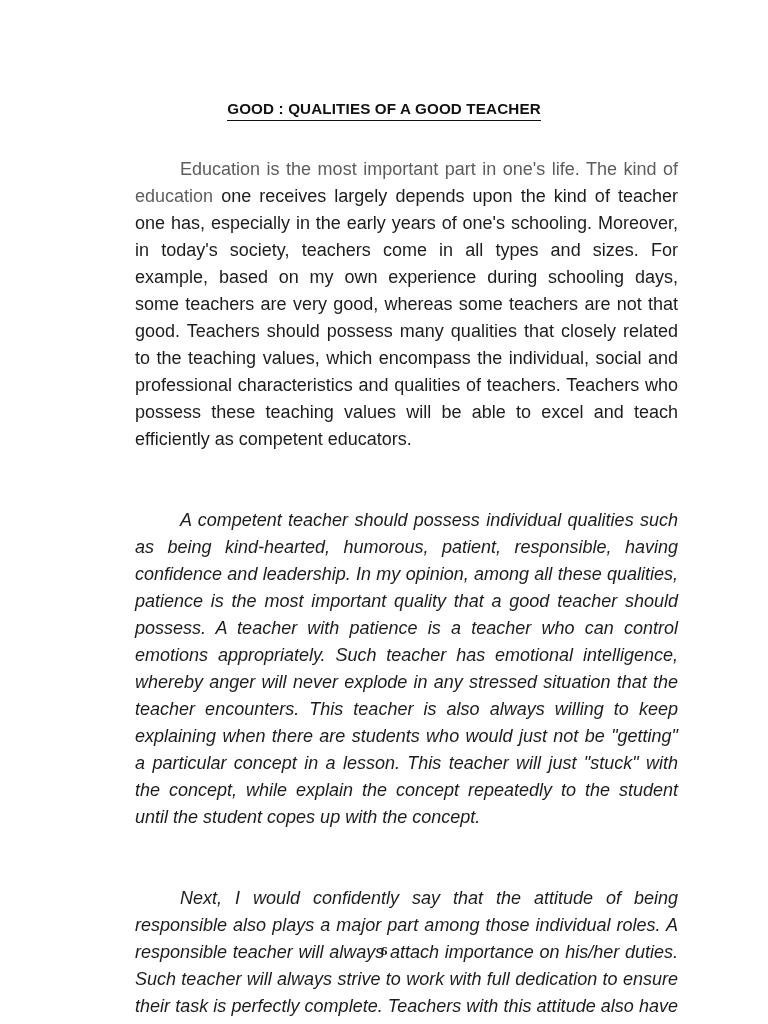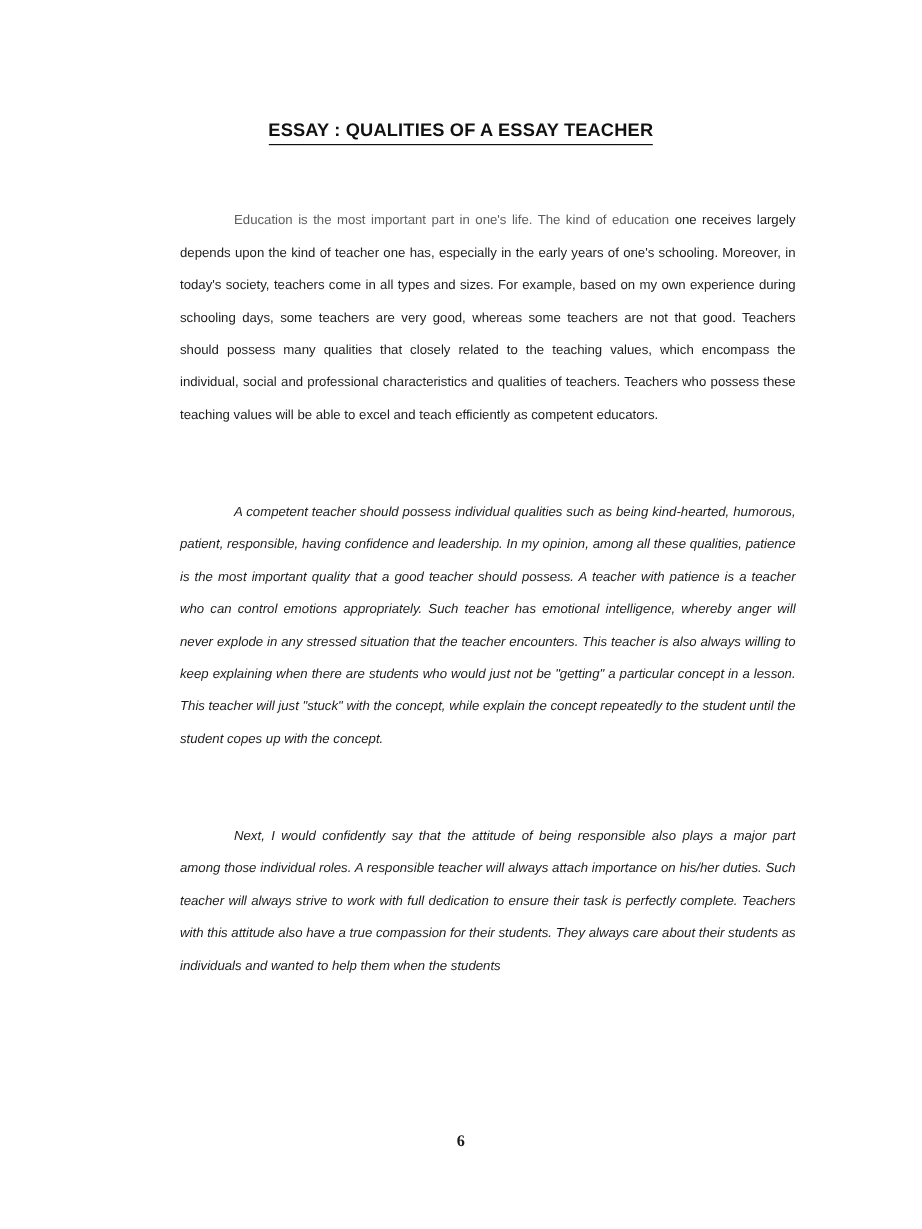--- a/index.html
+++ b/index.html
@@ -44,27 +44,27 @@
 
   
   #body-block {
     position: absolute;
     left: 134px;
     top: 155px;
     width: 545px;
   }
 
   .para {
-    font-size: 11px;
+    font-size: 18px;
     line-height: 27px;
     color: #1c1c1c;
     text-align: justify;
     text-justify: inter-word;
     text-indent: 45px;
-    margin: 16px;
+    margin: 1px;
     -webkit-font-smoothing: antialiased;
   }
 
   .para.gap {
     margin-top: 54px;
     font-style: italic;
   }
 
   
   .para.faded-lead {
@@ -92,21 +92,21 @@
     font-weight: bold;
     color: #1c1c1c;
   }
 </style>
 </head>
 <body>
 
 <div id="page">
 
   <h1 id="doc-title">
-    <span class="title-inner">ESSAY : QUALITIES OF A ESSAY TEACHER</span>
+    <span class="title-inner">GOOD : QUALITIES OF A GOOD TEACHER</span>
   </h1>
 
   <div id="body-block">
 
     <p class="para faded-lead" id="para-1"><span class="ink-light">Education is the most important part in one's life. The kind of education</span><span> one receives largely depends upon the kind of teacher one has, especially in the early years of one's schooling. Moreover, in today's society, teachers come in all types and sizes. For example, based on my own experience during schooling days, some teachers are very good, whereas some teachers are not that good. Teachers should possess many qualities that closely related to the teaching values, which encompass the individual, social and professional characteristics and qualities of teachers. Teachers who possess these teaching values will be able to excel and teach efficiently as competent educators.</span></p>
 
     <p class="para gap" id="para-2">A competent teacher should possess individual qualities such as being kind-hearted, humorous, patient, responsible, having confidence and leadership. In my opinion, among all these qualities, patience is the most important quality that a good teacher should possess. A teacher with patience is a teacher who can control emotions appropriately. Such teacher has emotional intelligence, whereby anger will never explode in any stressed situation that the teacher encounters. This teacher is also always willing to keep explaining when there are students who would just not be "getting" a particular concept in a lesson. This teacher will just "stuck" with the concept, while explain the concept repeatedly to the student until the student copes up with the concept.</p>
 
     <p class="para gap" id="para-3">Next, I would confidently say that the attitude of being responsible also plays a major part among those individual roles. A responsible teacher will always attach importance on his/her duties. Such teacher will always strive to work with full dedication to ensure their task is perfectly complete. Teachers with this attitude also have a true compassion for their students. They always care about their students as individuals and wanted to help them when the students</p>
 

